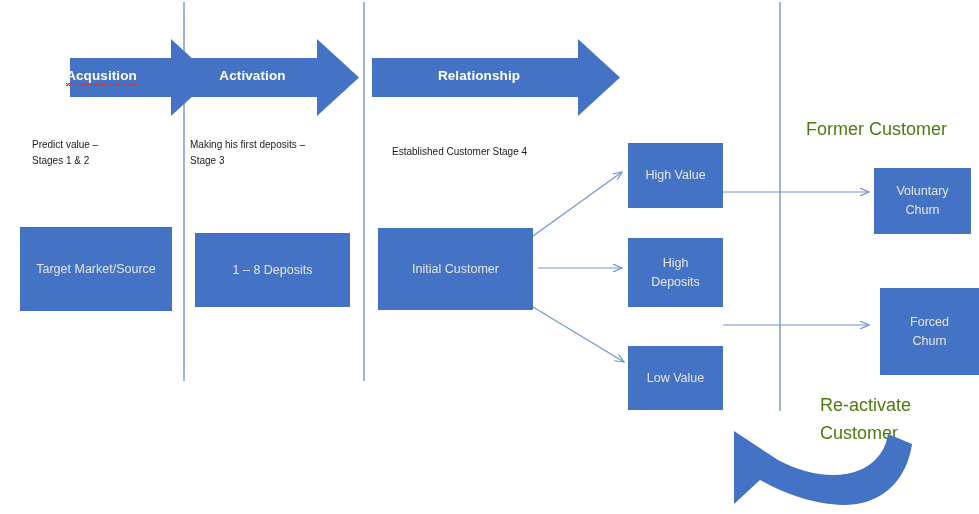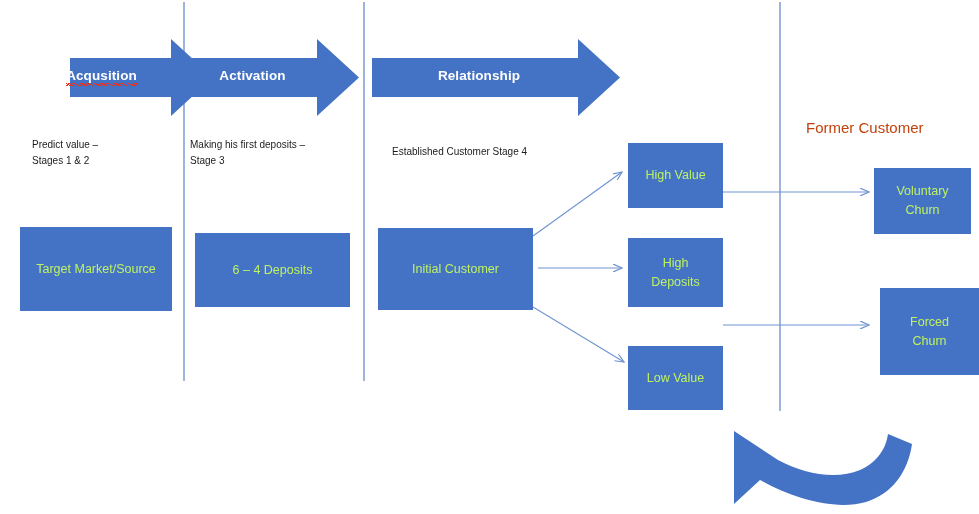--- a/index.html
+++ b/index.html
@@ -59,43 +59,43 @@
   .caption {
     position: absolute;
     font-size: 10px;
     color: #1b1b1b;
     line-height: 1.55;
     white-space: pre-line;
   }
   .node-box {
     position: absolute;
     background: #4472C4;
-    color: #bef264;
+    color: #e5e5e5;
     display: flex;
     align-items: center;
     justify-content: center;
     text-align: center;
     font-size: 12.5px;
     line-height: 1.5;
     box-sizing: border-box;
     padding: 2px 6px;
     white-space: pre-line;
   }
   .connector-layer {
     position: absolute;
     left: 0;
     top: 0;
     width: 979px;
     height: 514px;
     pointer-events: none;
   }
   .free-label {
     position: absolute;
-    font-size: 15px;
-    color: #c2410c;
+    font-size: 18px;
+    color: #4d7c0f;
     line-height: 1.55;
     white-space: pre-line;
   }
   .curved-arrow {
     position: absolute;
   }
 </style>
 </head>
 <body>
 
@@ -150,39 +150,41 @@
 
     <line x1="533" y1="307" x2="624" y2="362" stroke="#6F94D2" stroke-width="1.1" marker-end="url(#ah)"></line>
 
     <line x1="723" y1="192" x2="869" y2="192" stroke="#6F94D2" stroke-width="1.1" marker-end="url(#ah)"></line>
 
     <line x1="723" y1="325" x2="869" y2="325" stroke="#6F94D2" stroke-width="1.1" marker-end="url(#ah)"></line>
   </svg>
 
   <div class="node-box" style="left:20px; top:227px; width:152px; height:84px;">Target Market/Source</div>
 
-  <div class="node-box" style="left:195px; top:233px; width:155px; height:74px;">6 – 4 Deposits</div>
+  <div class="node-box" style="left:195px; top:233px; width:155px; height:74px;">1 – 8 Deposits</div>
 
   <div class="node-box" style="left:378px; top:228px; width:155px; height:82px;">Initial Customer</div>
 
   <div class="node-box" style="left:628px; top:143px; width:95px; height:65px;">High Value</div>
 
   <div class="node-box" style="left:628px; top:238px; width:95px; height:69px;">High
 Deposits</div>
 
   <div class="node-box" style="left:628px; top:346px; width:95px; height:64px;">Low Value</div>
 
   <div class="node-box" style="left:874px; top:168px; width:97px; height:66px;">Voluntary
 Churn</div>
 
   <div class="node-box" style="left:880px; top:288px; width:99px; height:87px;">Forced
 Churn</div>
 
   <div class="free-label" style="left:806px; top:116px;">Former Customer</div>
 
+  <div class="free-label" style="left:820px; top:392px;">Re-activate
+Customer</div>
 
   <div class="curved-arrow" style="left:716px; top:418px; width:205px; height:96px;">
     <svg width="205" height="96" viewBox="0 0 205 96" xmlns="http://www.w3.org/2000/svg">
       <path d="M 18,13
                L 62,42
                C 88,56 120,62 144,52
                C 162,44 170,30 172,16
                L 196,26
                C 192,54 176,76 150,84
                C 118,93 76,80 44,62

